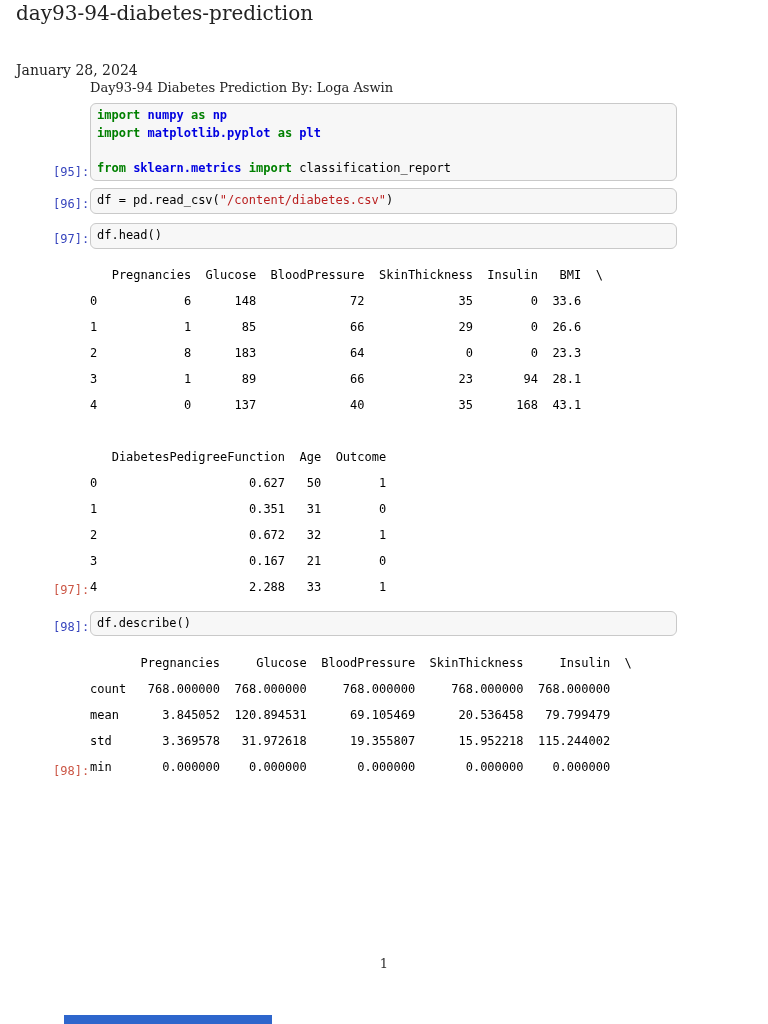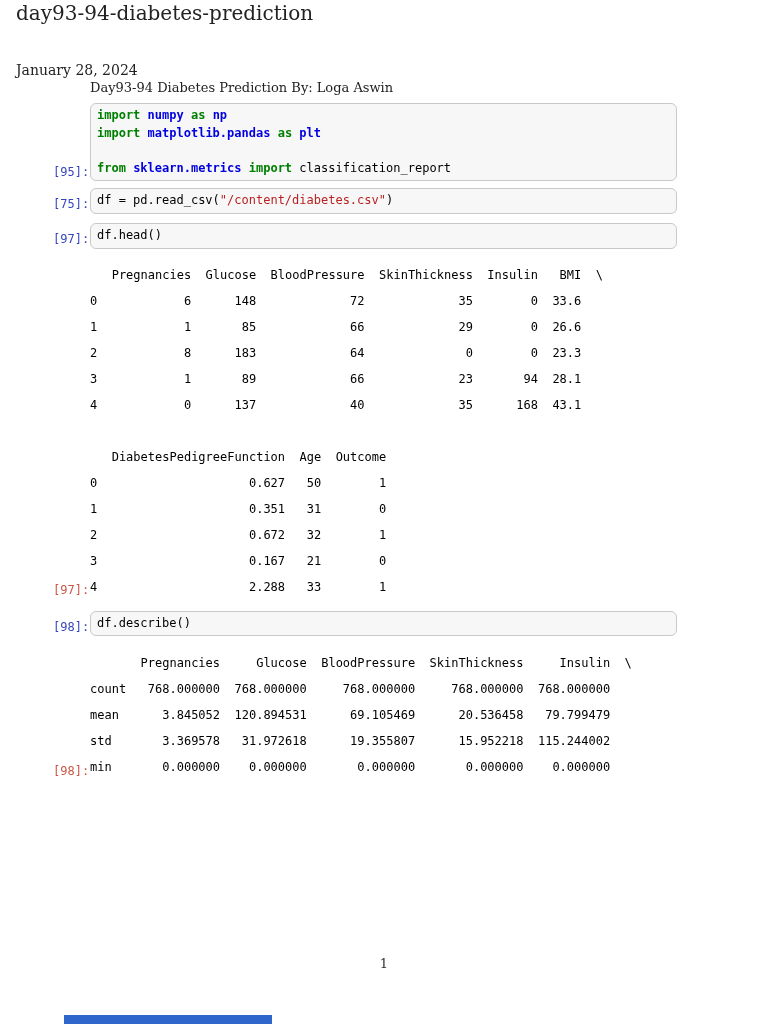--- a/index.html
+++ b/index.html
@@ -86,29 +86,29 @@
 
   <div class="content">
 
     <div class="byline indent">Day93-94 Diabetes Prediction By: Loga Aswin</div>
 
 
     <div class="cell-row code">
       <span class="prompt in">[95]:</span>
       <div class="codebox">
           <div class="code-line"><span class="tok-k">import</span><span class="tok-p"> </span><span class="tok-n">numpy</span><span class="tok-p"> </span><span class="tok-k">as</span><span class="tok-p"> </span><span class="tok-n">np</span></div>
-          <div class="code-line"><span class="tok-k">import</span><span class="tok-p"> </span><span class="tok-n">matplotlib.pandas</span><span class="tok-p"> </span><span class="tok-k">as</span><span class="tok-p"> </span><span class="tok-n">plt</span></div>
+          <div class="code-line"><span class="tok-k">import</span><span class="tok-p"> </span><span class="tok-n">matplotlib.pyplot</span><span class="tok-p"> </span><span class="tok-k">as</span><span class="tok-p"> </span><span class="tok-n">plt</span></div>
           <div class="code-line">&nbsp;</div>
           <div class="code-line"><span class="tok-k">from</span><span class="tok-p"> </span><span class="tok-n">sklearn.metrics</span><span class="tok-p"> </span><span class="tok-k">import</span><span class="tok-p"> classification_report</span></div>
         </div>
     </div>
 
 
     <div class="cell-row code">
-      <span class="prompt in">[75]:</span>
+      <span class="prompt in">[96]:</span>
       <div class="codebox">
           <div class="code-line"><span class="tok-p">df = pd.read_csv(</span><span class="tok-s">"/content/diabetes.csv"</span><span class="tok-p">)</span></div>
         </div>
     </div>
 
     <div class="cell-row code m9">
       <span class="prompt in">[97]:</span>
       <div class="codebox">
           <div class="code-line"><span class="tok-p">df.head()</span></div>
         </div>

